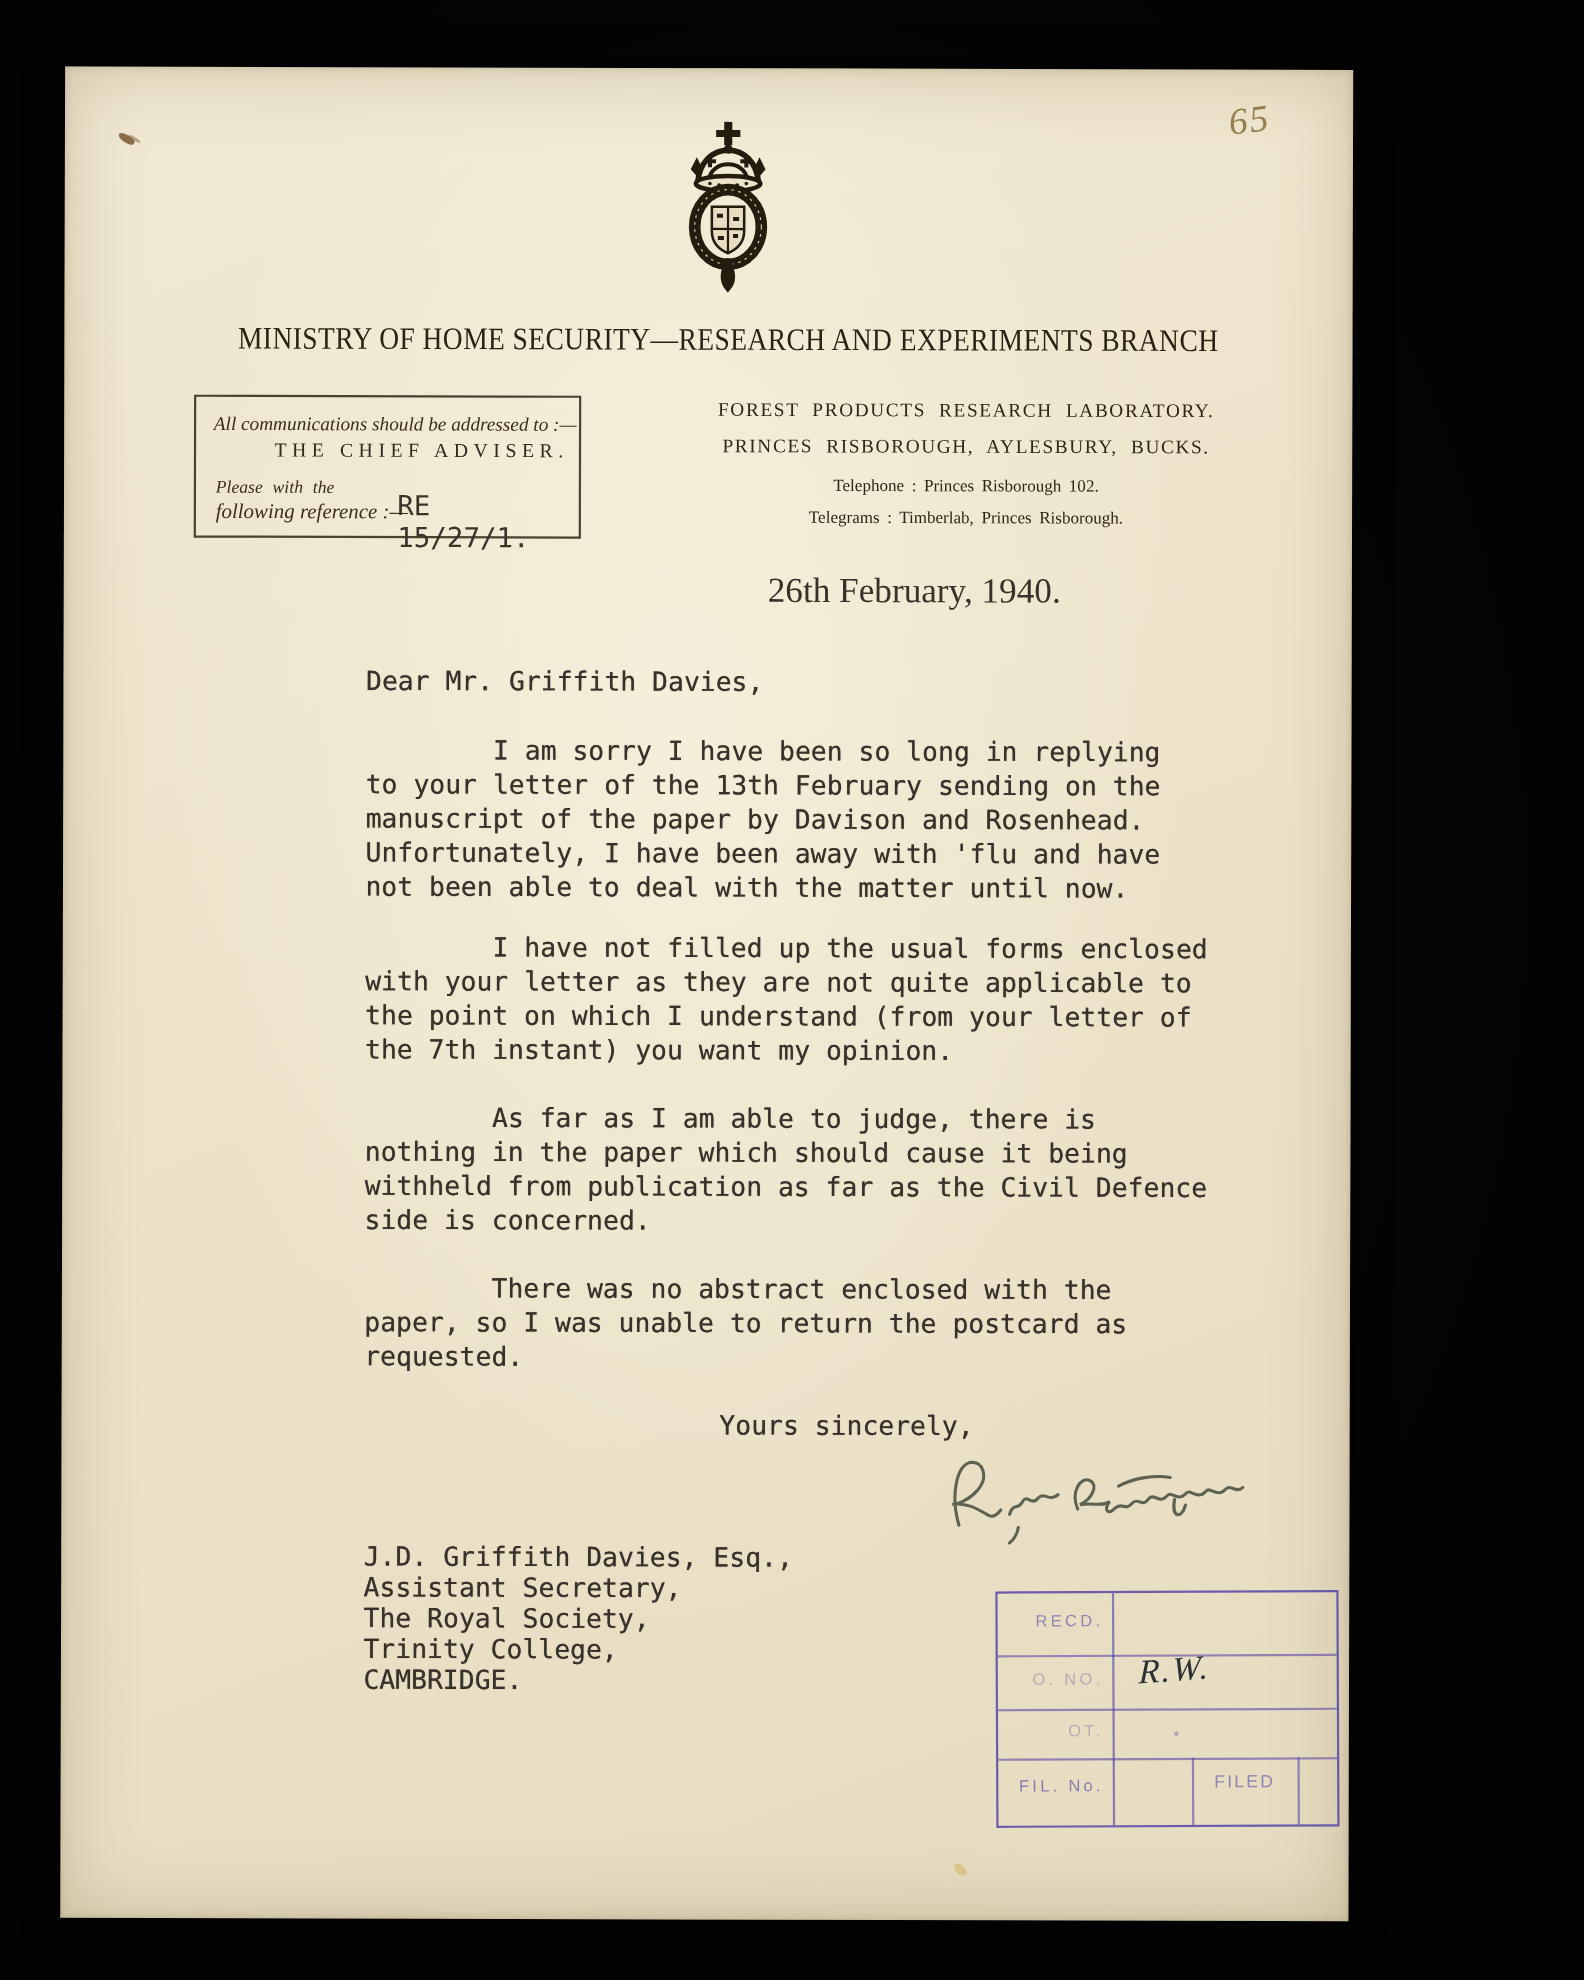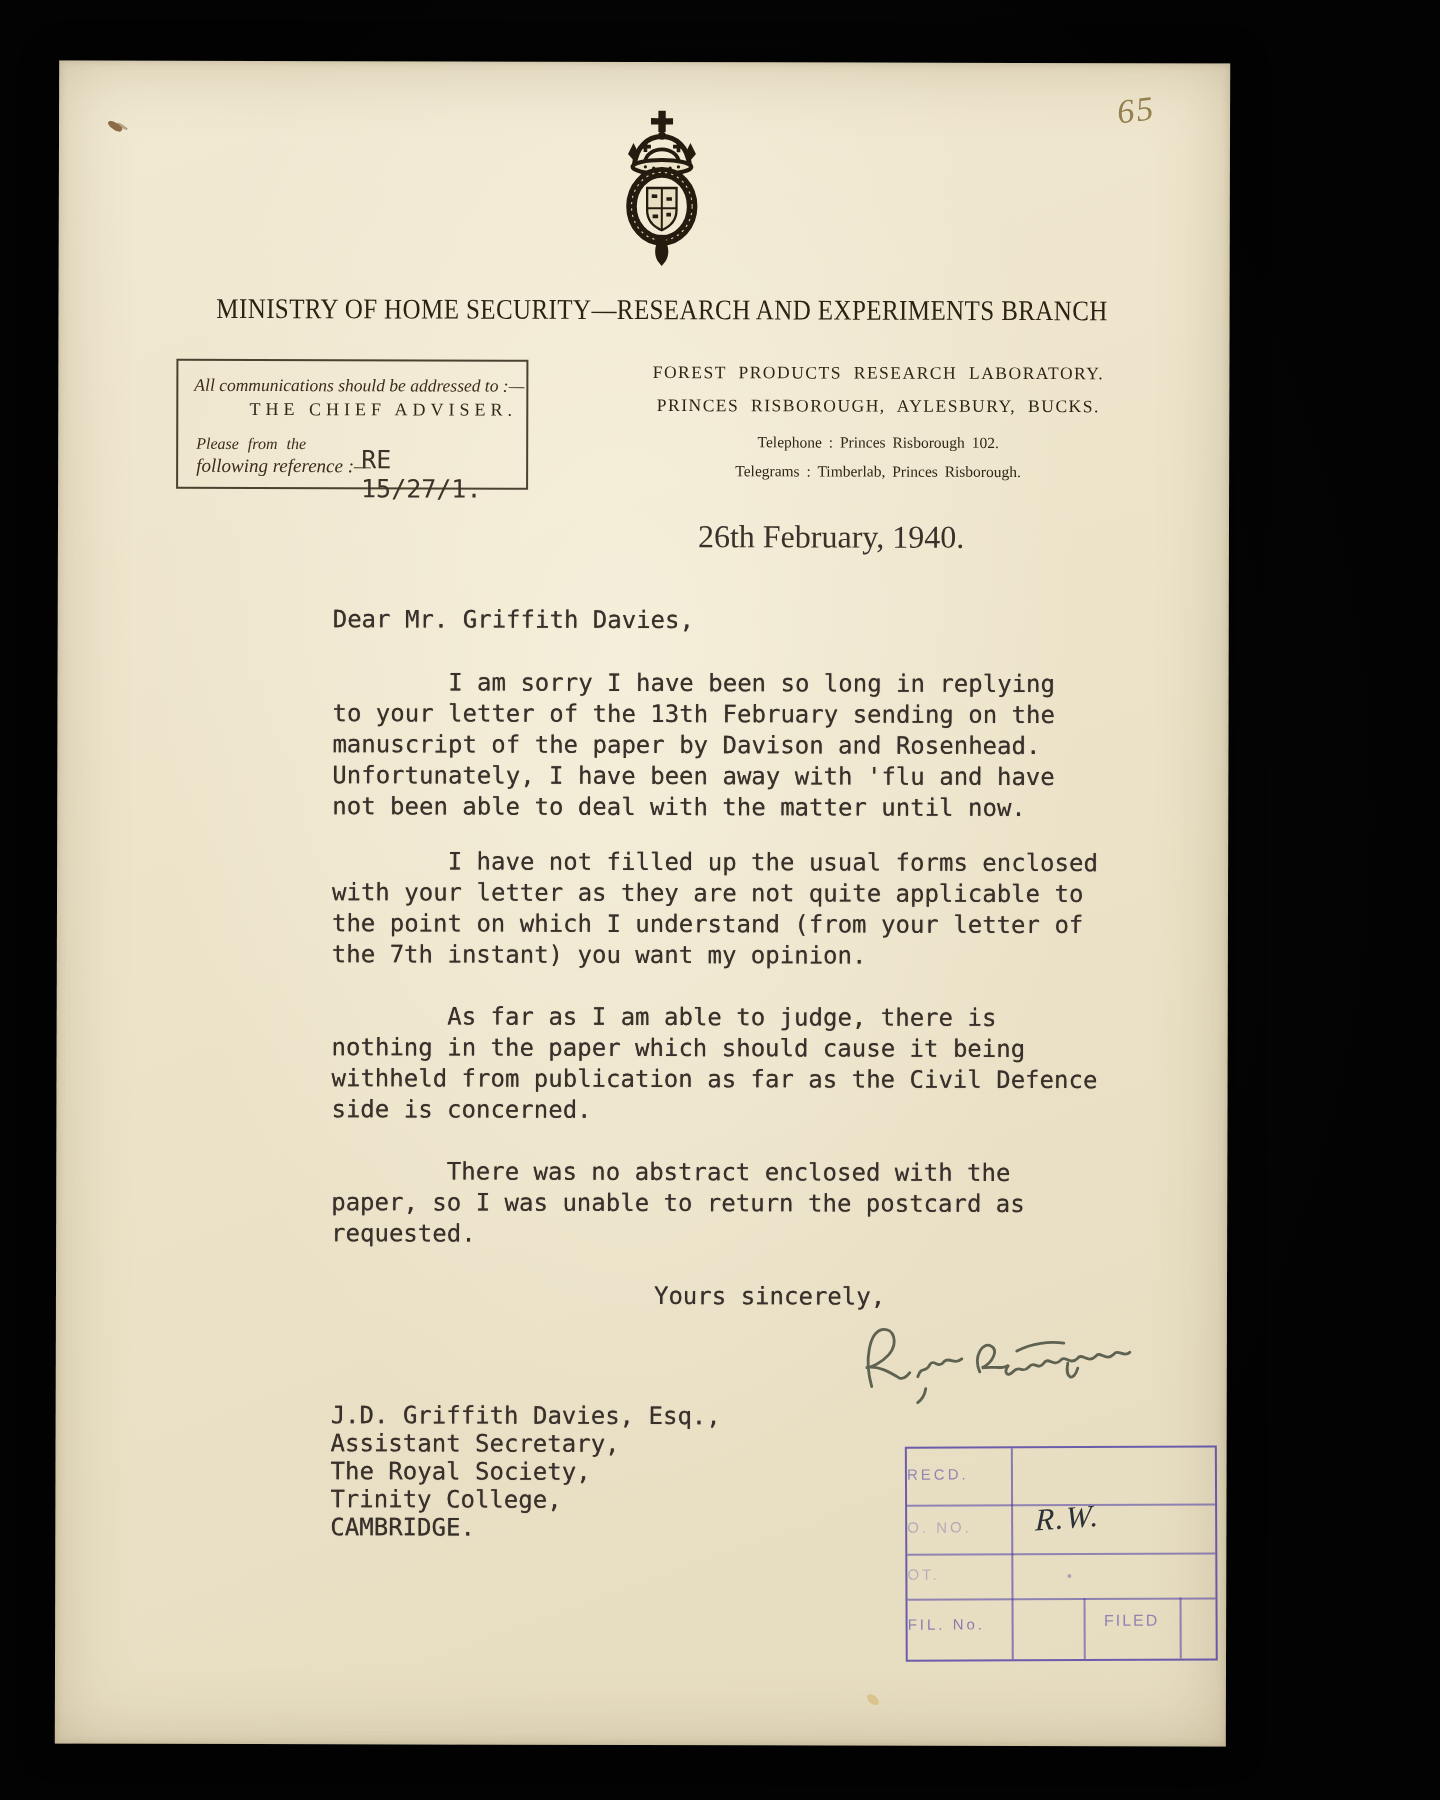--- a/index.html
+++ b/index.html
@@ -71,21 +71,21 @@
   
   .stamp{
     position:absolute;left:850px;top:1383px;width:312px;height:215px;
     border:2.5px solid rgba(72,57,165,0.78);box-sizing:border-box;
     transform:rotate(-0.4deg);
   }
   .s-h{position:absolute;left:0;width:100%;height:2px;background:rgba(72,57,165,0.55);}
   .s-v{position:absolute;top:0;width:2px;height:100%;background:rgba(72,57,165,0.6);}
   .s-v4{position:absolute;top:150px;bottom:0;width:2px;background:rgba(72,57,165,0.55);}
   .s-label{
-    position:absolute;left:0;width:96px;text-align:left;
+    position:absolute;left:0;width:96px;text-align:right;
     font-family:"Liberation Sans", sans-serif;font-size:15px;letter-spacing:3px;
     color:#4b3aa2;
   }
   .s-date{
     position:absolute;left:130px;top:10px;
     font-family:"DejaVu Serif", serif;font-weight:bold;font-size:27px;letter-spacing:3px;
     color:#41339f;
   }
   .s-hand{
     position:absolute;left:128px;top:52px;
@@ -138,21 +138,21 @@
         <circle cx="50" cy="143" r="5" stroke="none"></circle>
         <path d="M45,146 c-3,7 -3,15 1,21 l4,5 l4,-5 c4,-6 4,-14 1,-21 z" stroke="none"></path>
       </g>
     </svg>
 
     <div class="title">MINISTRY OF HOME SECURITY—RESEARCH AND EXPERIMENTS BRANCH</div>
 
     <div class="commbox">
       <div class="c1">All communications should be addressed to :—</div>
       <div class="c2">THE CHIEF ADVISER.</div>
-      <div class="c3">Please from the</div>
+      <div class="c3">Please with the</div>
       <div class="c4">following reference :—</div>
       <div class="ref">RE 15/27/1.</div>
     </div>
 
     <div class="rightblock">
       <div class="lab1">FOREST PRODUCTS RESEARCH LABORATORY.</div>
       <div class="lab2">PRINCES RISBOROUGH, AYLESBURY, BUCKS.</div>
       <div class="tel">Telephone : Princes Risborough 102.</div>
       <div class="tgm">Telegrams : Timberlab, Princes Risborough.</div>
     </div>

